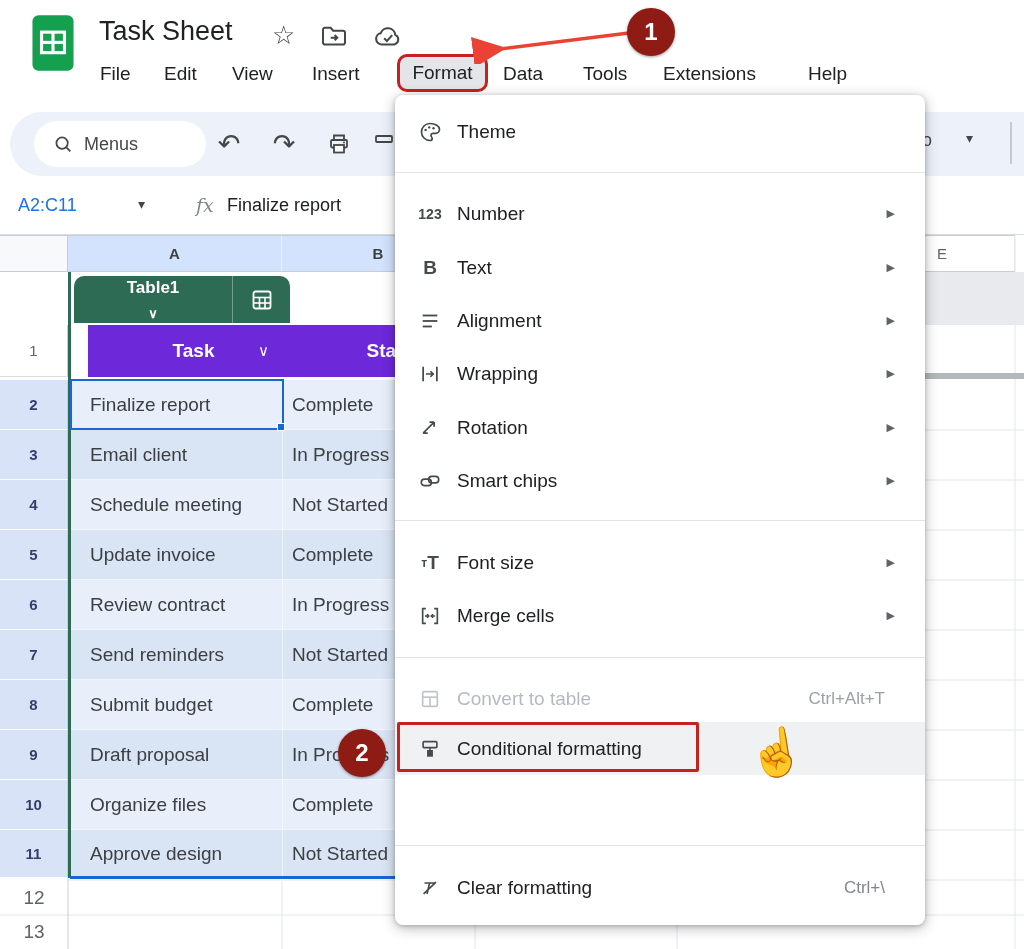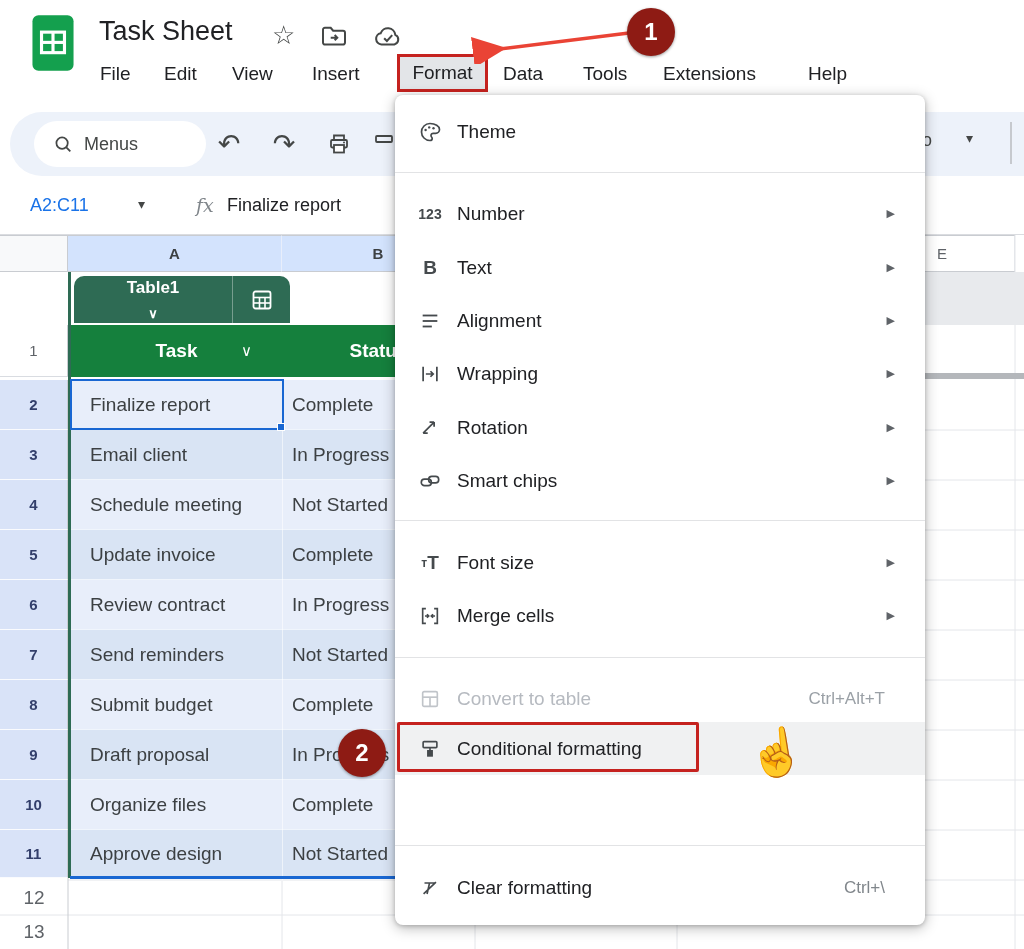--- a/index.html
+++ b/index.html
@@ -5,53 +5,53 @@
   * { margin:0; padding:0; box-sizing:border-box; }
   body { font-family:"Liberation Sans", sans-serif; background:#fff; }
   #app { position:relative; width:1024px; height:949px; overflow:hidden; background:#fff; }
   .abs { position:absolute; }
 
   
   .logo { left:30px; top:14px; width:46px; height:58px; }
   .doc-title { left:99px; top:16px; font-size:27px; color:#202124; }
   .hicon { color:#444746; font-size:26px; top:20px; }
   .menubar-item { top:58px; font-size:19px; color:#202124; height:32px; line-height:32px; cursor:default; }
-  .format-box { left:397px; top:54px; width:91px; height:38px; background:#e3e5e8; border:3px solid #c5221f; border-radius:0; text-align:center; line-height:32px; font-size:19px; color:#202124; z-index:4; }
+  .format-box { left:397px; top:54px; width:91px; height:38px; background:#e3e5e8; border:3px solid #c5221f; border-radius:10px; text-align:center; line-height:32px; font-size:19px; color:#202124; z-index:4; }
 
   
   .toolbar { left:10px; top:112px; width:1014px; height:64px; background:#edf2fa; border-radius:32px 0 0 32px; }
   .menus-pill { left:34px; top:121px; width:172px; height:46px; background:#fff; border-radius:24px; display:flex; align-items:center; }
   .menus-pill .lbl { font-size:18px; color:#444746; margin-left:10px; }
   .tbtn { top:121px; width:44px; height:46px; display:flex; align-items:center; justify-content:center; color:#444746; font-size:27px; }
   .zoom-frag { top:130px; left:917px; font-size:18px; color:#444746; }
   .zoom-caret { top:130px; left:966px; font-size:14px; color:#444746; }
   .tb-divider { left:1010px; top:122px; width:2px; height:42px; background:#c6c9ce; }
 
   
   .formulabar { left:0; top:176px; width:1024px; height:59px; background:#fff; border-bottom:1px solid #dadce0; }
-  .rangebox { left:18px; top:195px; font-size:18px; color:#1a73e8;margin-left:12px; }
+  .rangebox { left:18px; top:195px; font-size:18px; color:#1a73e8; }
   .range-caret { left:138px; top:196px; font-size:14px; color:#444746; }
   .fx { left:196px; top:194px; font-family:"DejaVu Serif", serif; font-style:italic; font-size:19px; color:#80868b; }
   .fvalue { left:227px; top:195px; font-size:18px; color:#202124; }
 
   
   .corner { left:0; top:235px; width:68px; height:37px; background:#f8f9fa; border:1px solid #c9ccd1; border-left:none; }
   .colhead { top:235px; height:37px; background:#d3e3fd; border-top:1px solid #c9ccd1; border-bottom:1px solid #c9ccd1; border-right:1px solid #e8eefb; text-align:center; line-height:36px; font-size:15px; font-weight:bold; color:#3c4043; }
   .colhead.plain { background:#fff; border-right:1px solid #e4e6ea; color:#5f6368; font-weight:normal; }
   .graze-band { left:870px; top:272px; width:154px; height:53px; background:#e8eaed; }
   .graze-bar { left:870px; top:373px; width:154px; height:6px; background:#b4b7bb; }
 
   .chip { left:74px; top:276px; width:216px; height:47px; background:#2e6b54; border-radius:10px 10px 0 0; display:flex; align-items:stretch; z-index:2; }
   .chip .nm { width:158px; display:flex; align-items:center; justify-content:center; gap:8px; color:#fff; font-weight:bold; font-size:17px;flex-direction:column; }
   .chip .dv { width:1px; background:rgba(255,255,255,.35); }
   .chip .ic { flex:1; display:flex; align-items:center; justify-content:center; }
   .tbl-left-border { left:68px; top:272px; width:3px; height:606px; background:#2e6b54; z-index:2; }
 
   .rh1 { left:0; top:325px; width:68px; height:52px; background:#fff; border-bottom:1px solid #d9dce1; border-right:1px solid #c9ccd1; text-align:center; line-height:52px; font-size:15px; color:#5f6368; }
-  .green-hd { left:71px; top:325px; width:606px; height:52px; background:#15803d; z-index:1; }
+  .green-hd { left:88px; top:325px; width:606px; height:52px; background:#6d28d9; z-index:1; }
   .green-hd .t1 { position:absolute; left:0; top:0; width:211px; height:52px; text-align:center; line-height:52px; color:#fff; font-weight:bold; font-size:19px; }
   .green-hd .ch1 { position:absolute; left:170px; top:0; height:52px; line-height:52px; color:#fff; font-size:15px; }
   .green-hd .t2 { position:absolute; left:211px; top:0; width:193px; height:52px; text-align:center; line-height:52px; color:#fff; font-weight:bold; font-size:19px; }
 
   .srow { left:0; width:677px; height:50px; }
   .srow .rh { position:absolute; left:0; top:0; width:68px; height:50px; background:#d9e3f8; border-bottom:1px solid rgba(255,255,255,.85); border-right:1px solid #c9ccd1; text-align:center; line-height:50px; font-size:15px; font-weight:bold; color:#333f6b; }
   .srow .band { position:absolute; left:71px; top:0; width:606px; height:50px; border-bottom:1px solid #f0f5fc; }
   .srow.alt-a .band { background:#e8eefa; }
   .srow.alt-b .band { background:#d9e4f4; }
   .srow .csep { position:absolute; left:282px; top:0; width:1px; height:50px; background:rgba(255,255,255,.55); }

